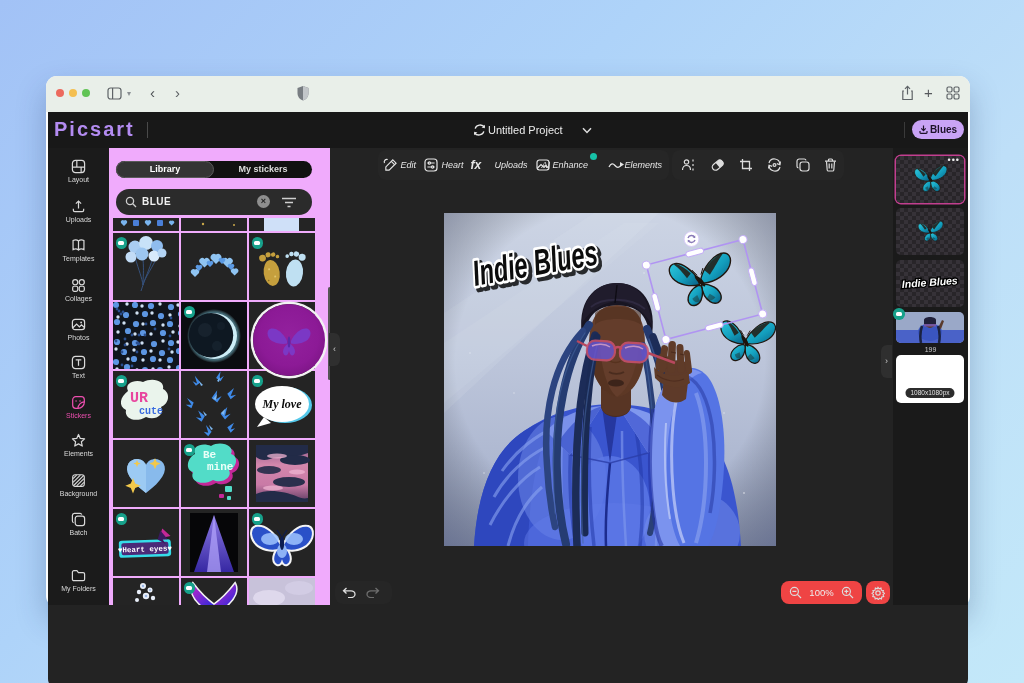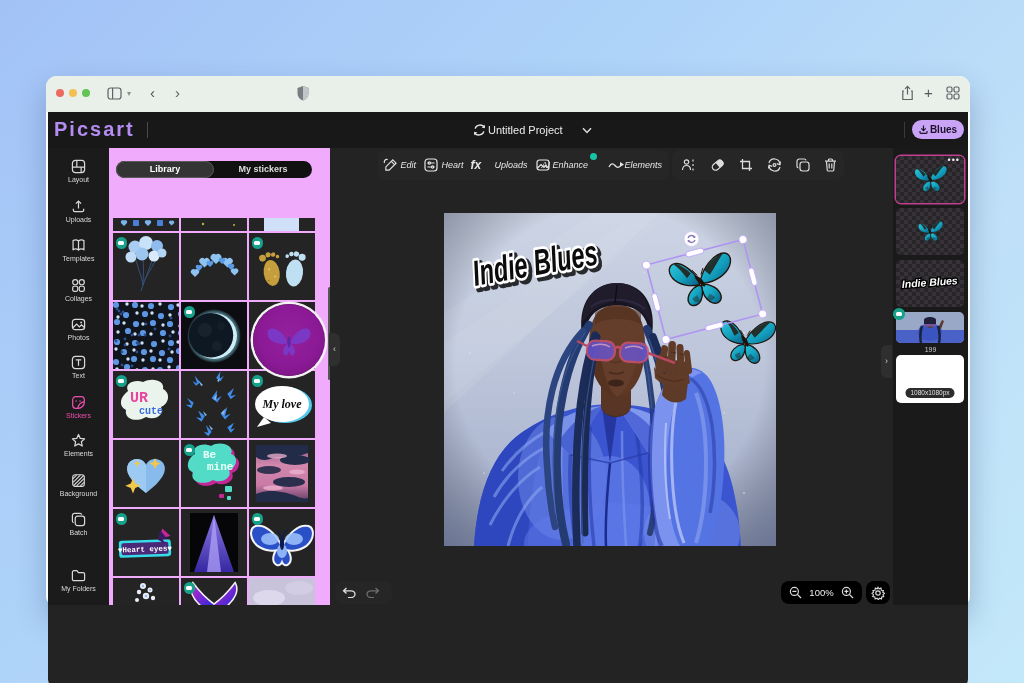--- a/index.html
+++ b/index.html
@@ -38,21 +38,21 @@
   .search .q{position:absolute;left:26px;top:7px;font-size:10px;color:#f0f0f0;font-weight:bold;letter-spacing:.5px;}
   .grid{position:absolute;left:0;top:0;}
   .cell{position:absolute;width:66px;height:67px;background:#242424;overflow:hidden;}
   .badge{position:absolute;left:3px;top:4px;width:11.5px;height:11.5px;background:#17a18b;border-radius:50%;z-index:5;}
   .badge:after{content:"";position:absolute;left:2.75px;top:3.5px;width:6px;height:4.5px;background:#fff;border-radius:1.5px;}
   
   .cv{position:absolute;left:282px;top:36px;width:563px;height:457px;background:#232323;}
   .tbox{position:absolute;background:#262626;border-radius:8px;height:30px;top:1.5px;}
   .titem{position:absolute;top:0;height:30px;color:#e6e6e6;font-size:9px;line-height:30px;letter-spacing:0;font-style:italic;}
   .photo{position:absolute;left:113.5px;top:65px;width:332px;height:333px;}
-  .bbar{position:absolute;background:#000000;border-radius:8px;height:23px;top:433px;}
+  .bbar{position:absolute;background:#ef4444;border-radius:8px;height:23px;top:433px;}
   
   .lp{position:absolute;left:845px;top:36px;width:75px;height:457px;background:#1a1a1a;}
   .ltile{position:absolute;left:3px;width:68px;border-radius:5px;overflow:hidden;
          background:repeating-conic-gradient(#363238 0% 25%,#282529 0% 50%) 0 0/8px 8px;}
 </style>
 </head>
 <body>
 <svg width="0" height="0" style="position:absolute;">
   <defs>
     <linearGradient id="wing" x1="0" y1="0" x2="1" y2="1">
@@ -237,20 +237,35 @@
             <path d="M1.5 4.5 a1.6 1.6 0 0 1 1.6-1.6 h3.2 l1.6 2 h5 a1.6 1.6 0 0 1 1.6 1.6 v5.4 a1.6 1.6 0 0 1-1.6 1.6 h-9.8 a1.6 1.6 0 0 1-1.6-1.6 Z" fill="none" stroke="#d9d9d9" stroke-width="1.3"></path>
           </svg>
         <span class="lab">My Folders</span>
         </div>
     </div>
     <div class="panel">
       <div class="tabs">
           <div class="tab1">Library</div>
           <div class="tab2">My stickers</div>
         </div>
+      <div class="search">
+        <svg style="position:absolute;left:9px;top:7px" width="12" height="12" viewBox="0 0 12 12">
+          <circle cx="5" cy="5" r="3.6" fill="none" stroke="#cfcfcf" stroke-width="1.3"></circle>
+          <line x1="7.8" y1="7.8" x2="11" y2="11" stroke="#cfcfcf" stroke-width="1.3"></line>
+        </svg>
+        <div class="q">BLUE</div>
+        <div style="position:absolute;right:42px;top:6px;width:13px;height:13px;border-radius:50%;background:#8f8f8f;color:#222;font-size:9px;text-align:center;line-height:13px;font-weight:bold;">×</div>
+        <svg style="position:absolute;right:16px;top:8px" width="14" height="11" viewBox="0 0 14 11">
+          <g stroke="#cfcfcf" stroke-width="1.4">
+            <line x1="0" y1="1.5" x2="14" y2="1.5"></line>
+              <line x1="3" y1="5.5" x2="11" y2="5.5"></line>
+              <line x1="5.5" y1="9.5" x2="8.5" y2="9.5"></line>
+          </g>
+        </svg>
+      </div>
       <div class="grid" id="grid">
 
         <div class="cell" style="left:3.5px;top:70px;height:13px;">
           <svg width="66" height="13">
               <g fill="#79b4ee">
                 <path d="M8 4 l3 3 3-3 a2 2 0 0 0-3-2.5 A2 2 0 0 0 8 4z"></path>
                 <path d="M32 4 l3 3 3-3 a2 2 0 0 0-3-2.5 A2 2 0 0 0 32 4z"></path>
                 <path d="M56 4 l2.6 2.6 2.6-2.6 a1.8 1.8 0 0 0-2.6-2.2 A1.8 1.8 0 0 0 56 4z"></path>
               </g>
               <g fill="#4a7fd8">

